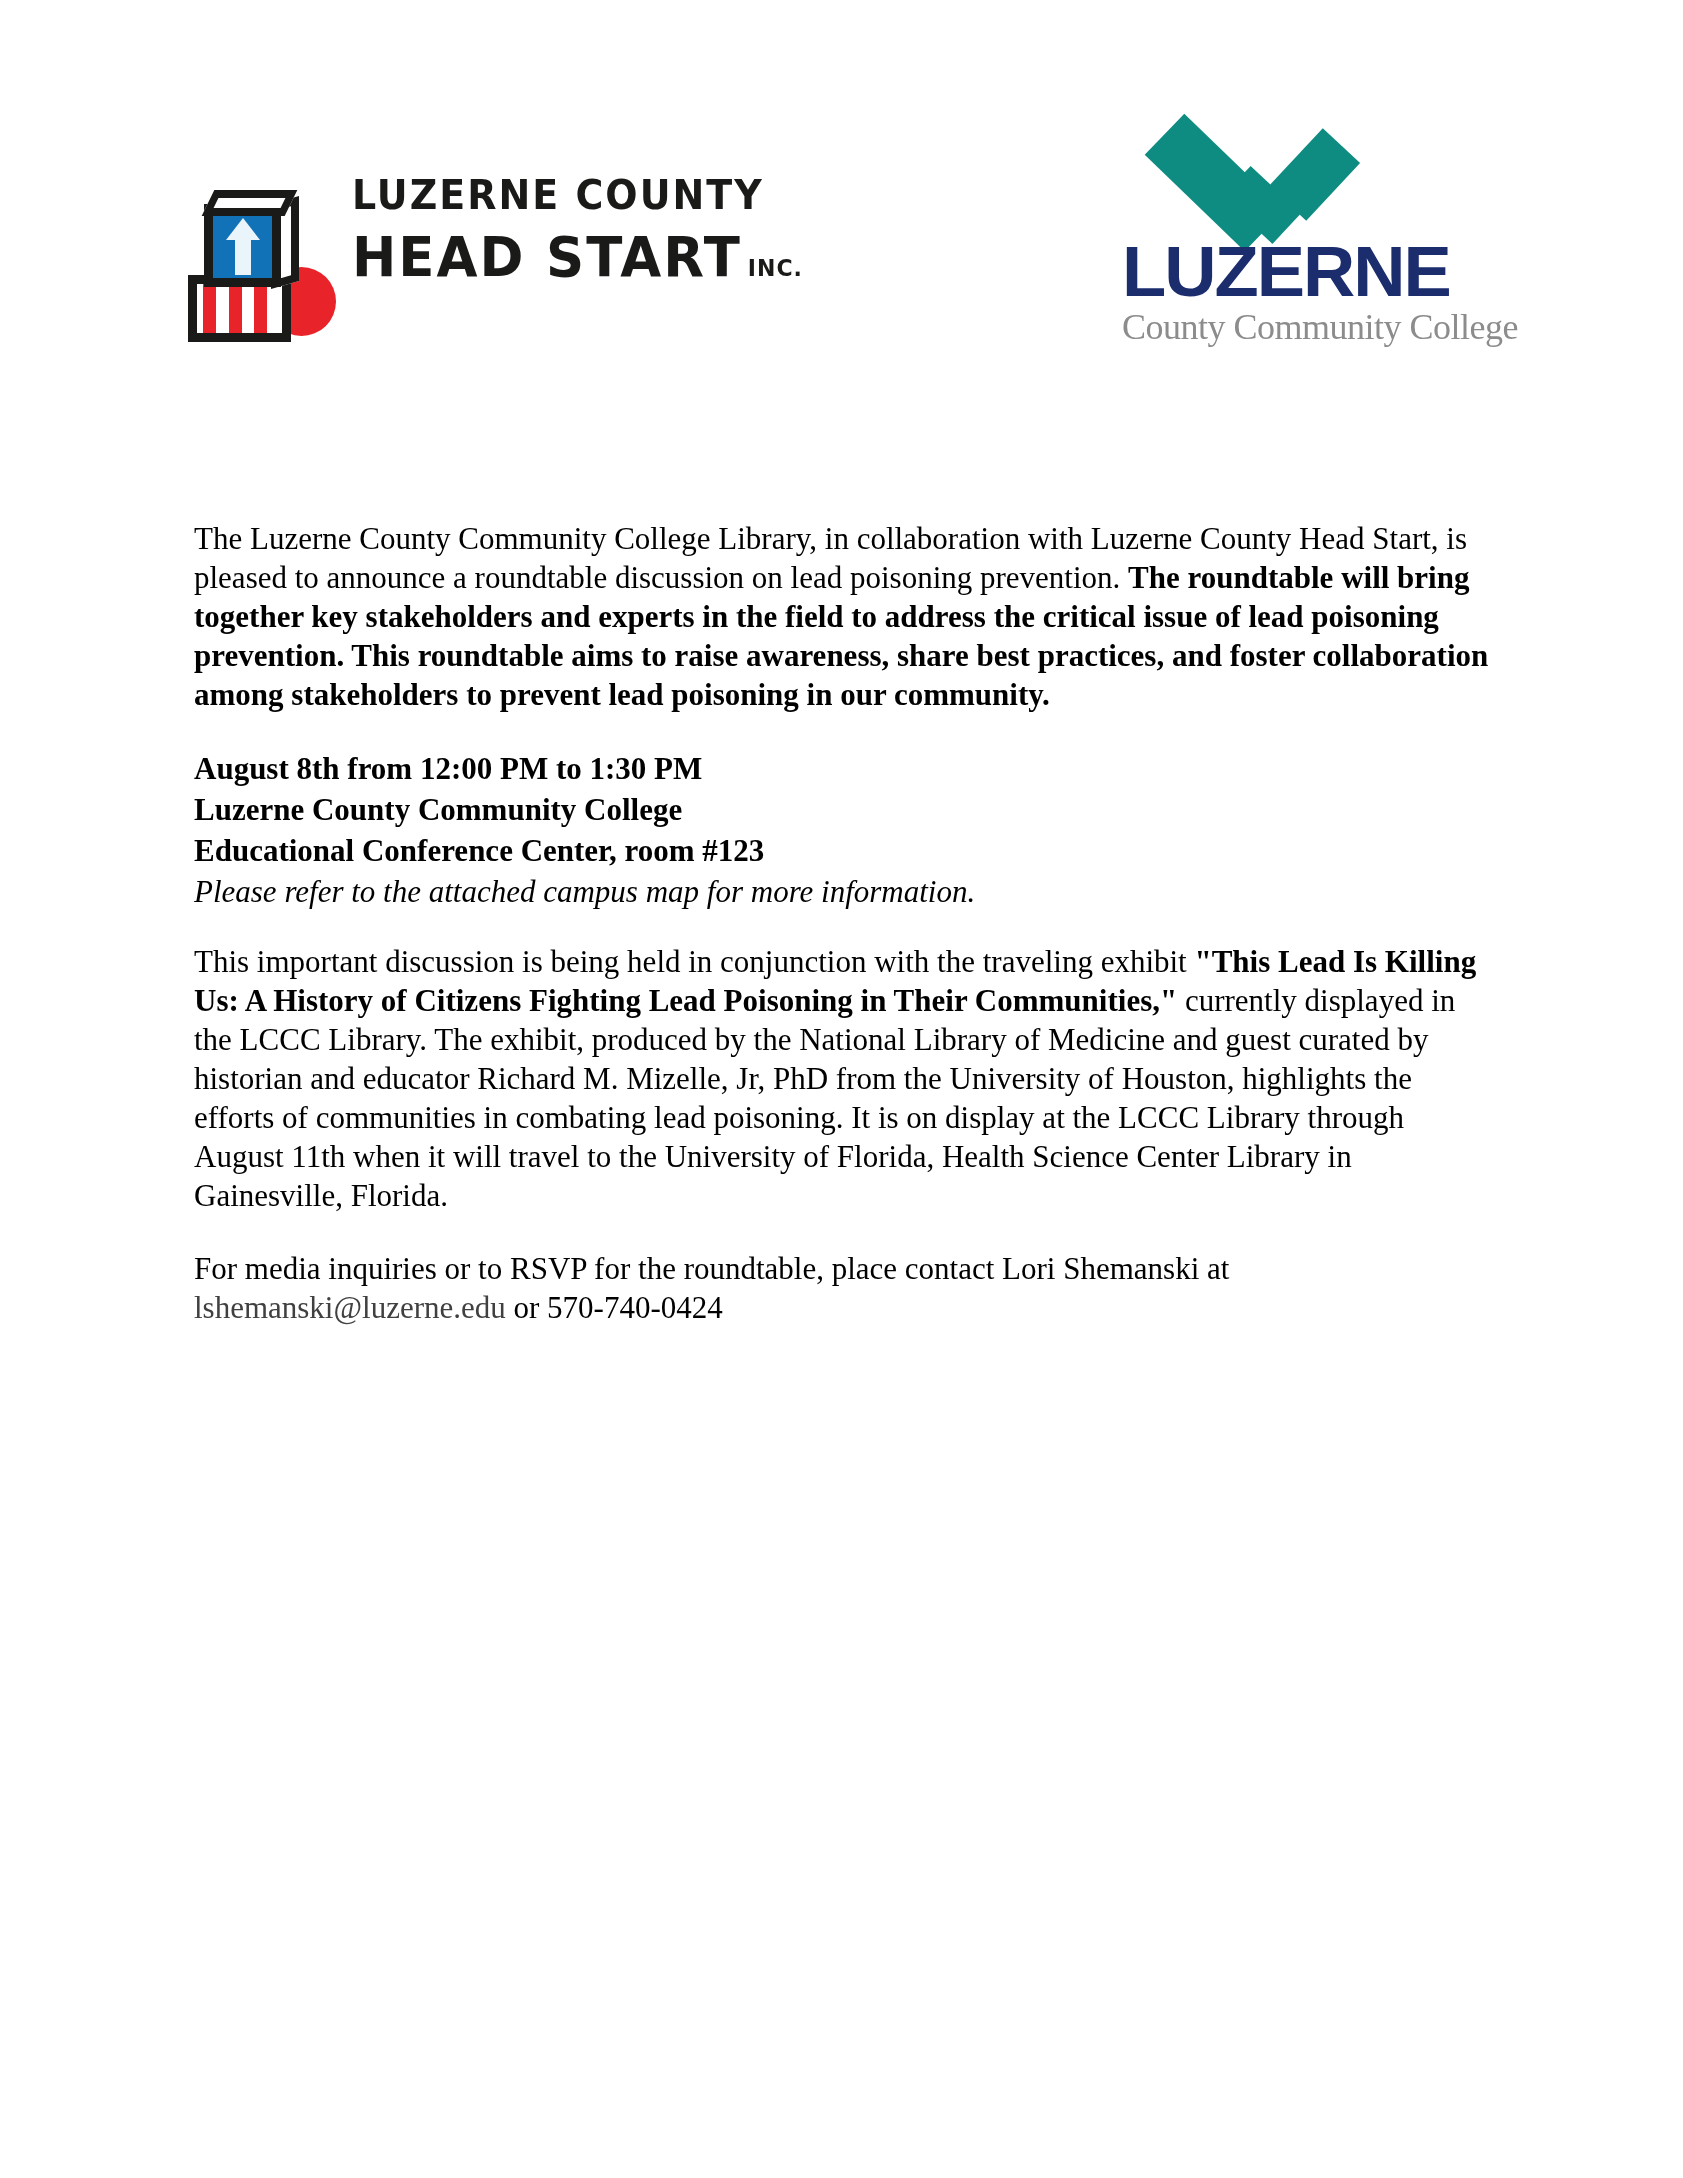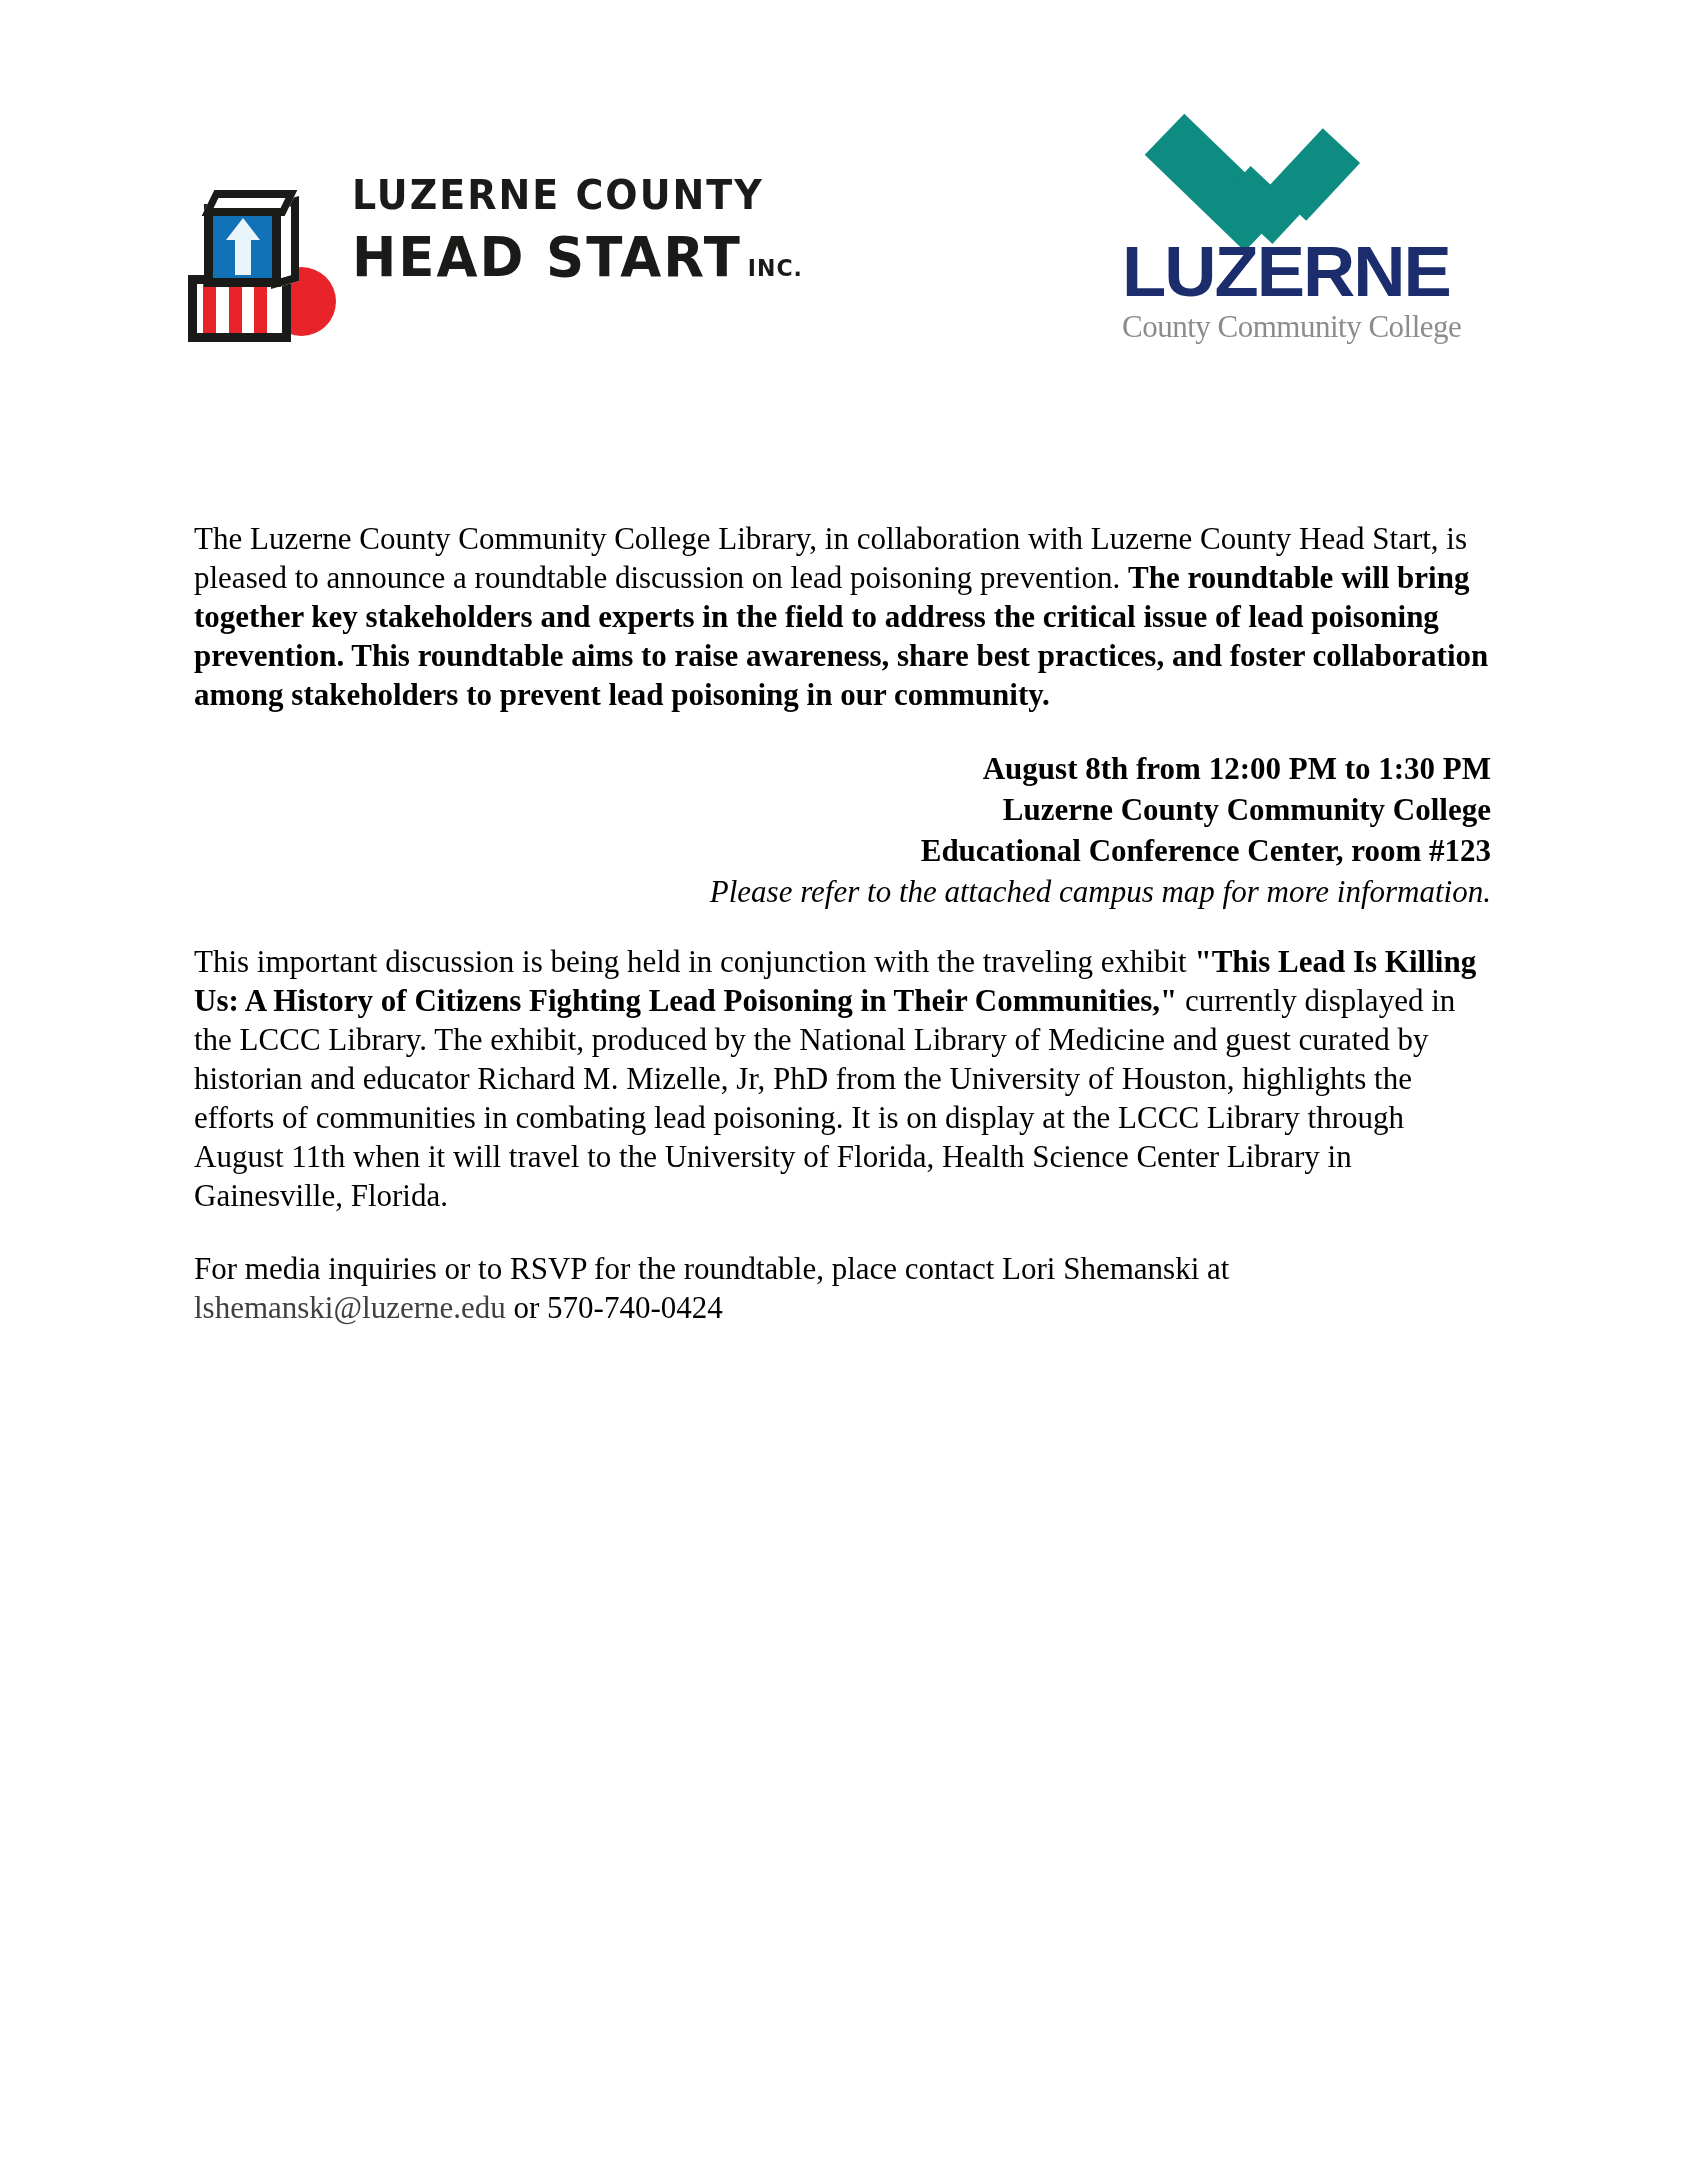--- a/index.html
+++ b/index.html
@@ -223,21 +223,21 @@
     font-size: 71px;
     line-height: 71px;
     letter-spacing: -2px;
     color: #1C2D6E;
     transform: scaleX(1.02);
     transform-origin: left center;
     white-space: nowrap;
   }
   .lccc-ccc {
     font-family: "Liberation Serif", serif;
-    font-size: 31px;
+    font-size: 36px;
     line-height: 36px;
     letter-spacing: -0.5px;
     color: #8C8C8C;
     margin-top: 2px;
     white-space: nowrap;
   }
 
   
   .body-copy {
     position: absolute;
@@ -251,21 +251,21 @@
   .body-copy p {
     margin: 0 0 34px 0;
   }
   .body-copy p.tight {
     margin-bottom: 28px;
   }
   .b {
     font-weight: 700;
   }
   .center-block {
-    text-align: right;
+    text-align: left;
     margin: 0 0 30px 0;
   }
   .center-block .cline {
     font-weight: 700;
     line-height: 41px;
   }
   .center-block .cline-italic {
     font-weight: 400;
     font-style: italic;
     line-height: 41px;

